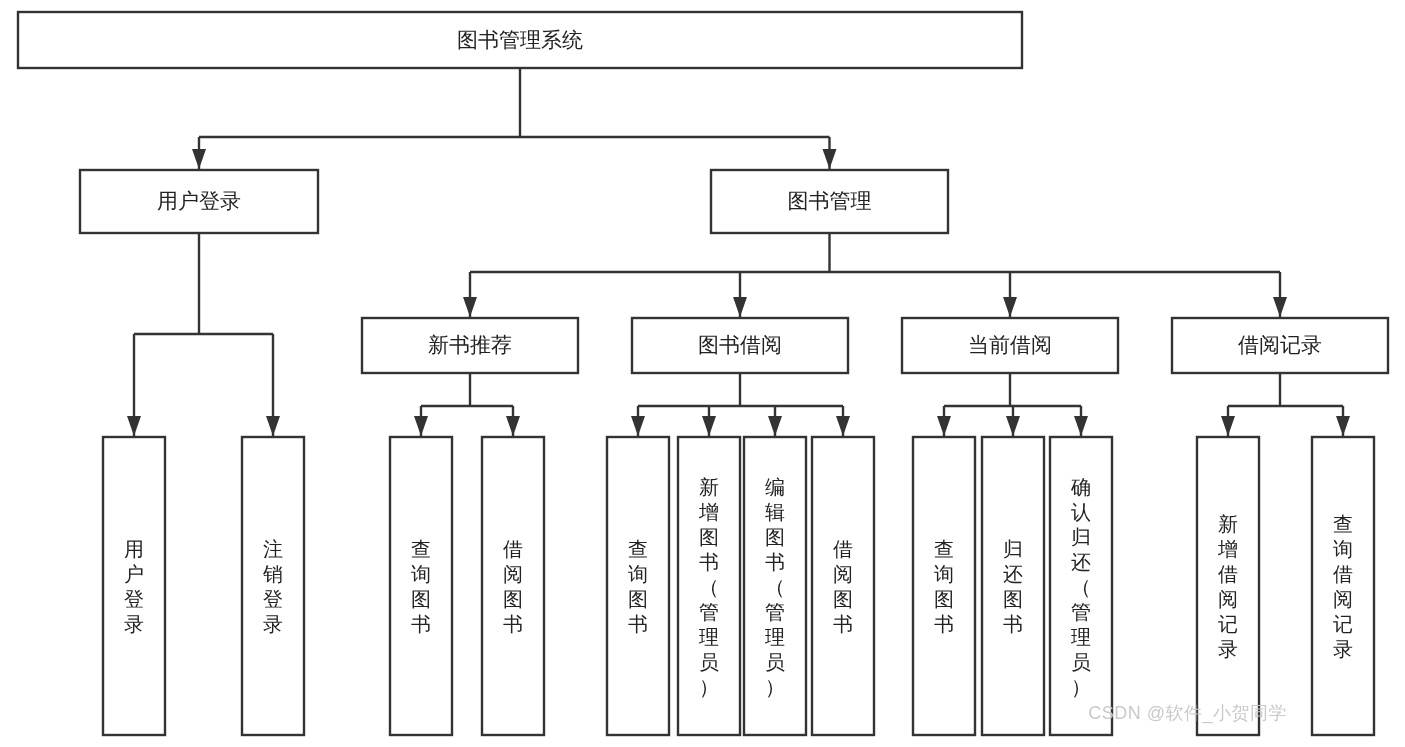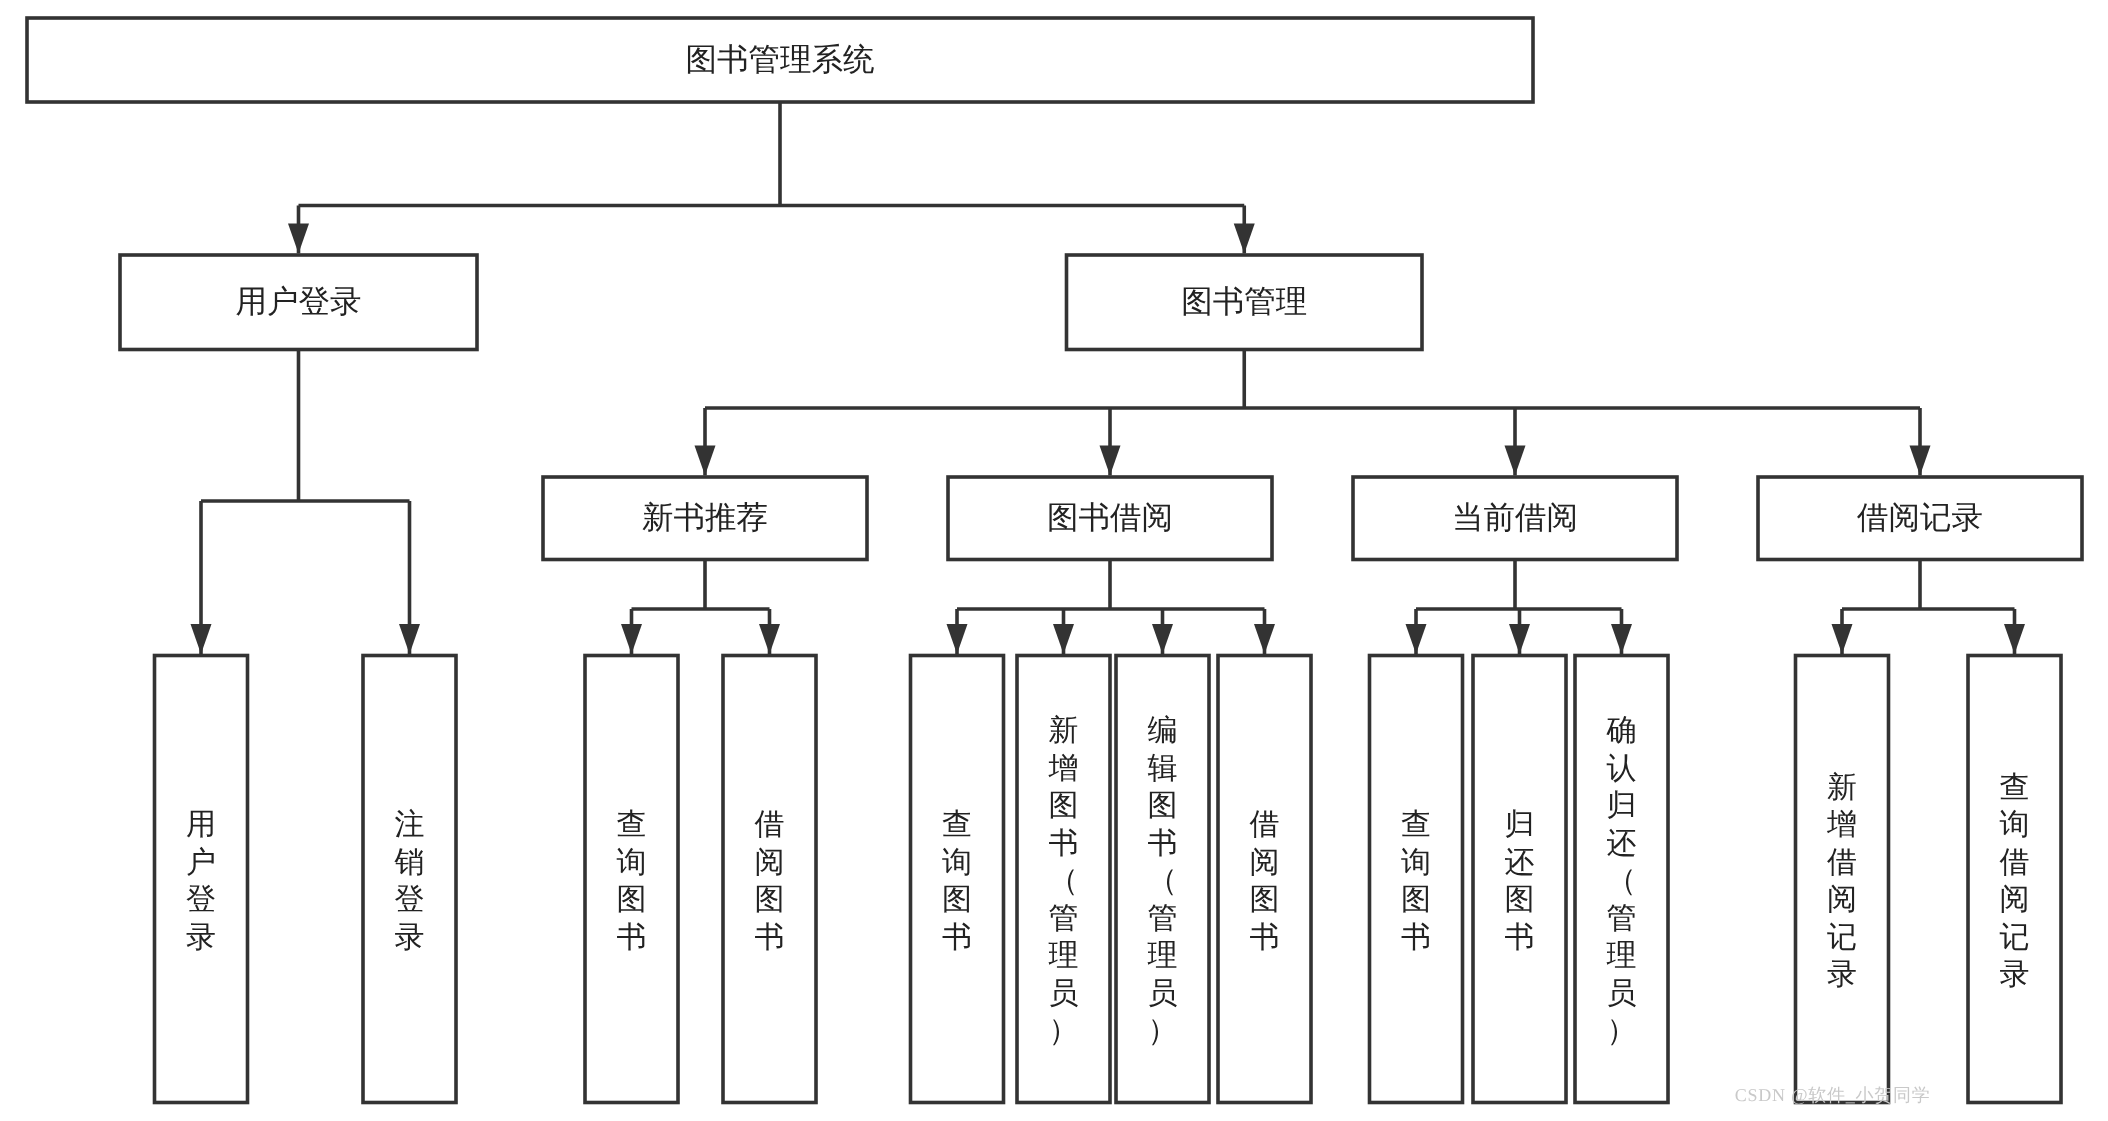--- a/index.html
+++ b/index.html
@@ -52,23 +52,23 @@
   }
   .node-label-v {
     font-family: "Liberation Sans", "DejaVu Sans", sans-serif;
     font-size: 20px;
     fill: #222222;
     text-anchor: middle;
   }
   .watermark {
     position: absolute;
     right: 10px;
-    bottom: 8px;
-    font-family: Liberation Serif, serif;
-    font-size: 12px;
+    bottom: 22px;
+    font-family: Liberation Sans, sans-serif;
+    font-size: 18px;
     color: #c9c9c9;
     white-space: nowrap;
     letter-spacing: 0.5px;
     user-select: none;
   }
 </style>
 </head>
 <body>
 
 <div id="diagram-root">

